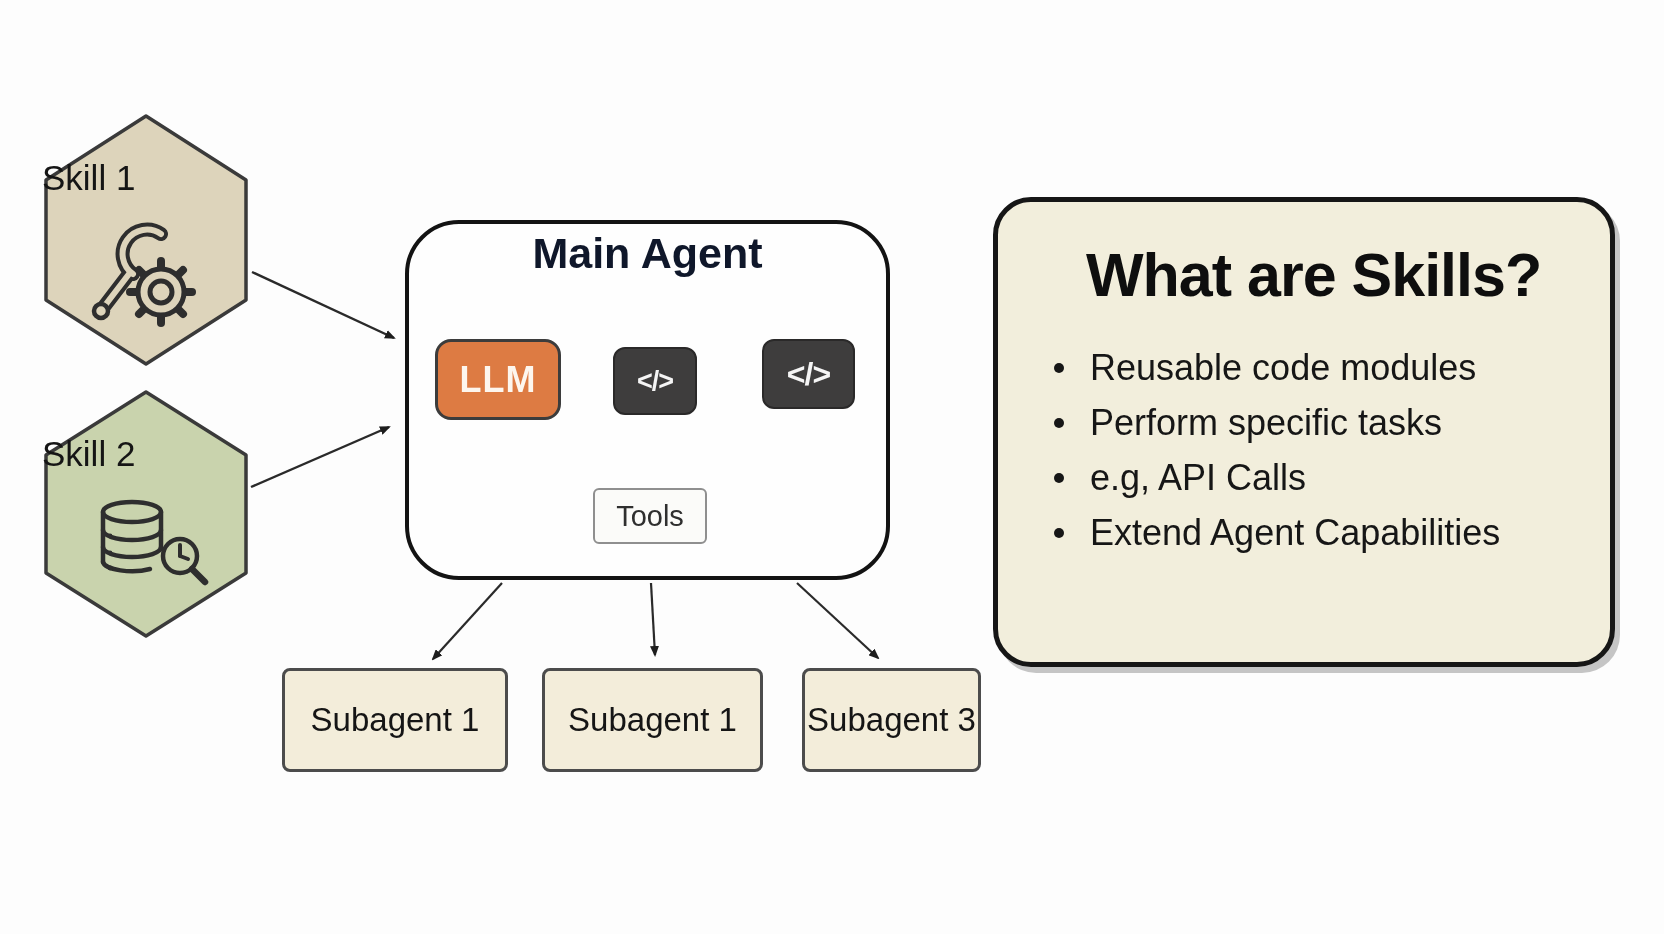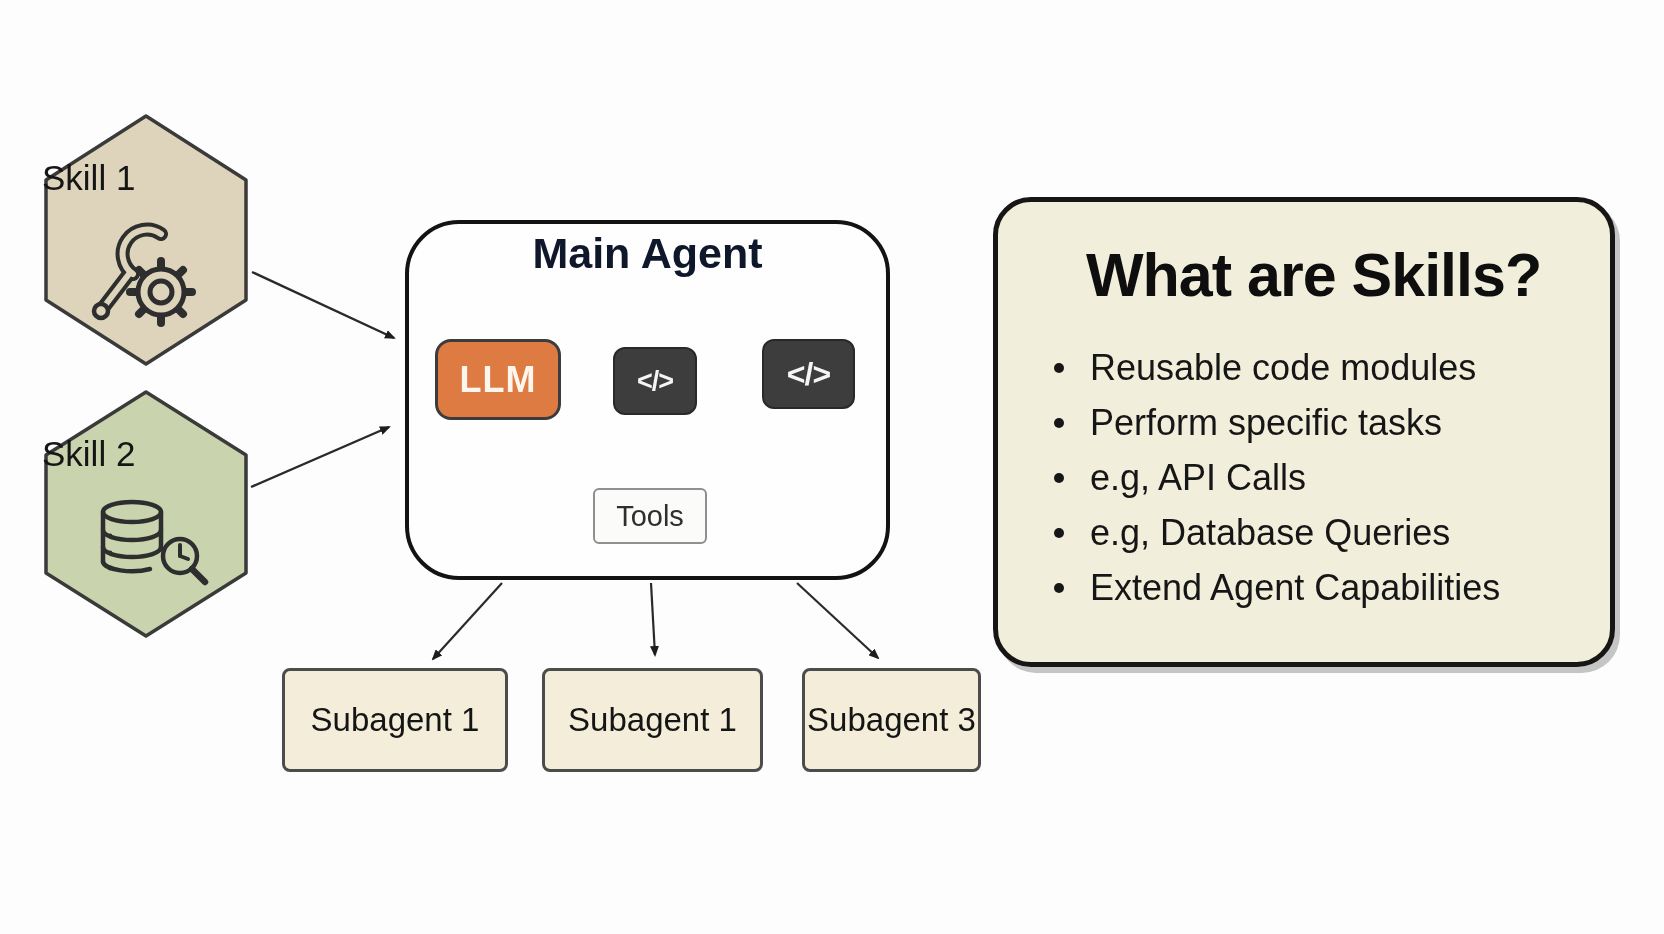--- a/index.html
+++ b/index.html
@@ -187,18 +187,17 @@
   <div class="subagent subagent-1">Subagent 1</div>
   <div class="subagent subagent-2">Subagent 1</div>
   <div class="subagent subagent-3">Subagent 3</div>
 
   <div class="info-panel">
     <div class="info-title">What are Skills?</div>
     <ul class="info-bullets">
       <li>Reusable code modules</li>
       <li>Perform specific tasks</li>
       <li>e.g, API Calls</li>
-      <li>e.g, Database Queries</li>
       <li>Extend Agent Capabilities</li>
     </ul>
   </div>
 
 </div>
 
 </body></html>

